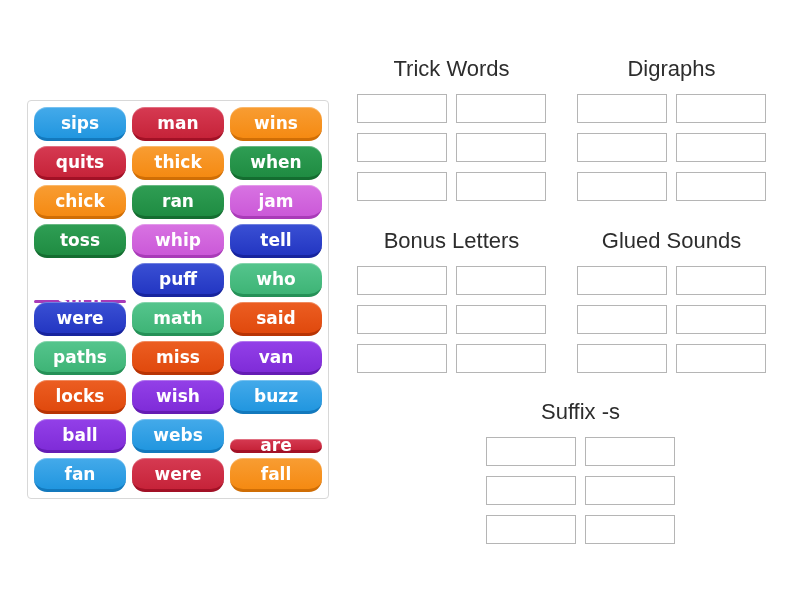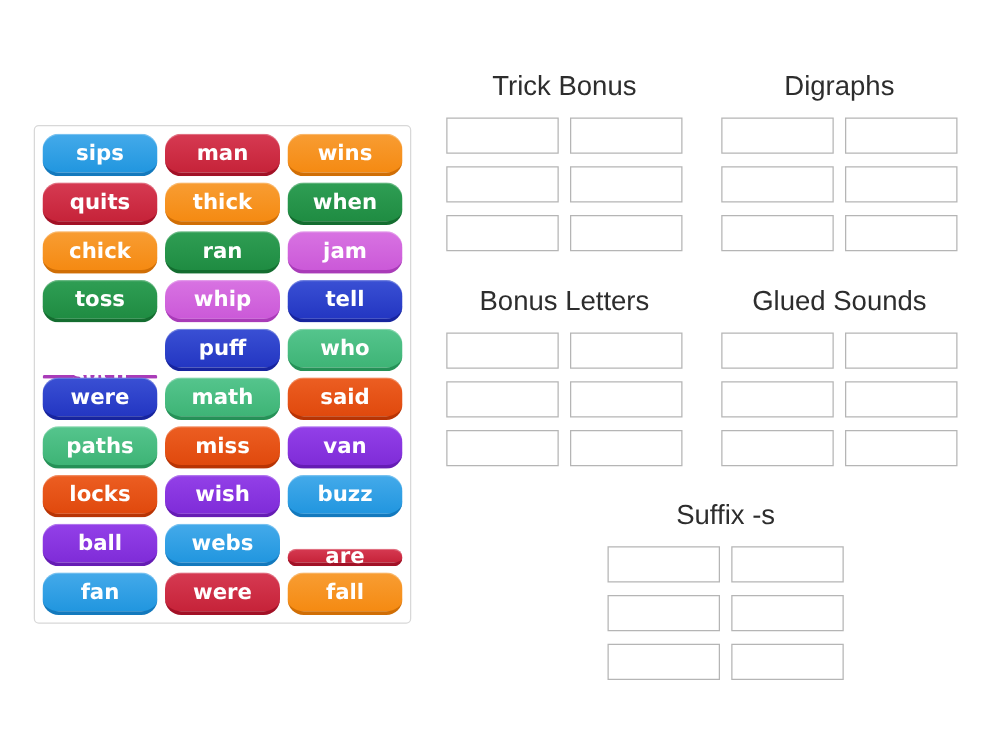--- a/index.html
+++ b/index.html
@@ -84,21 +84,21 @@
       <div class="tile" style="background: linear-gradient(rgb(68, 170, 234), rgb(33, 150, 223)); border-bottom-color: rgb(19, 121, 189);">buzz</div>
       <div class="tile" style="background: linear-gradient(rgb(147, 64, 232), rgb(127, 44, 216)); border-bottom-color: rgb(101, 28, 180);">ball</div>
       <div class="tile" style="background: linear-gradient(rgb(68, 170, 234), rgb(33, 150, 223)); border-bottom-color: rgb(19, 121, 189);">webs</div>
       <div class="tile" style="background: linear-gradient(rgb(214, 58, 82), rgb(198, 35, 57)); border-bottom-color: rgb(162, 17, 38); margin-top: 20px;">are</div>
       <div class="tile" style="background: linear-gradient(rgb(68, 170, 234), rgb(33, 150, 223)); border-bottom-color: rgb(19, 121, 189);">fan</div>
       <div class="tile" style="background: linear-gradient(rgb(214, 58, 82), rgb(198, 35, 57)); border-bottom-color: rgb(162, 17, 38);">were</div>
       <div class="tile" style="background: linear-gradient(rgb(248, 157, 51), rgb(245, 138, 18)); border-bottom-color: rgb(208, 110, 5);">fall</div>
     </div>
 
   <div class="group" id="group-0">
-    <h2 class="group-title">Trick Bonus</h2>
+    <h2 class="group-title">Trick Words</h2>
     <div class="slots">
         <div class="slot"></div>
         <div class="slot"></div>
         <div class="slot"></div>
         <div class="slot"></div>
         <div class="slot"></div>
         <div class="slot"></div>
       </div>
   </div>
 

